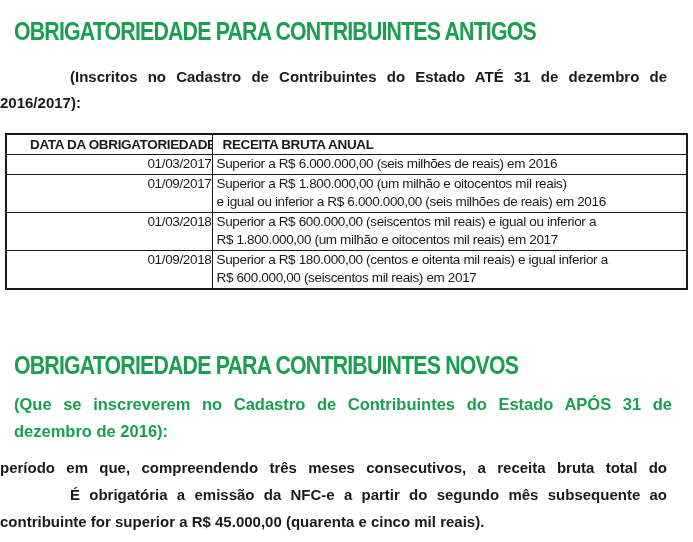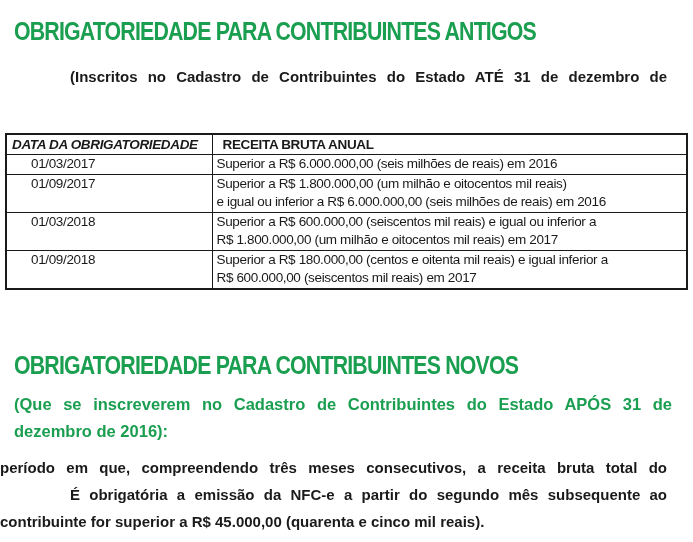--- a/index.html
+++ b/index.html
@@ -63,43 +63,44 @@
     vertical-align:top;
     overflow:hidden;
   }
   .obligation-table{border:2px solid #1a1a1a;}
   .obligation-table th{
     font-weight:bold;
     line-height:19px;
     white-space:nowrap;
     text-align:left;
   }
-  .obligation-table th.c1{padding-left:5px;font-style:italic;}
+  .obligation-table th.c1{padding-left:23px;}
   .obligation-table th.c2{padding-left:10px;}
   .obligation-table col.col-date{width:206px;}
   .obligation-table td.c1{
-    text-align:left;
+    text-align:right;
     line-height:18.5px;
     padding-left:24px;
   }
   .obligation-table td.c2{padding-left:4px;padding-right:2px;}
   .obligation-table .cell-line{
     line-height:18.5px;
     white-space:nowrap;
   }
 </style>
 </head>
 <body>
 
 <div class="page">
 
   <div class="green-heading" id="title-old">OBRIGATORIEDADE PARA CONTRIBUINTES ANTIGOS</div>
 
   <div class="para" id="intro-paragraph">
     <div class="jline indent">(Inscritos no Cadastro de Contribuintes do Estado ATÉ 31 de dezembro de</div>
+    <div>2016/2017):</div>
   </div>
 
   <table class="obligation-table">
     <colgroup>
         <col class="col-date">
         <col class="col-revenue">
       </colgroup>
     <thead>
       <tr>
         <th class="c1">DATA DA OBRIGATORIEDADE</th>

